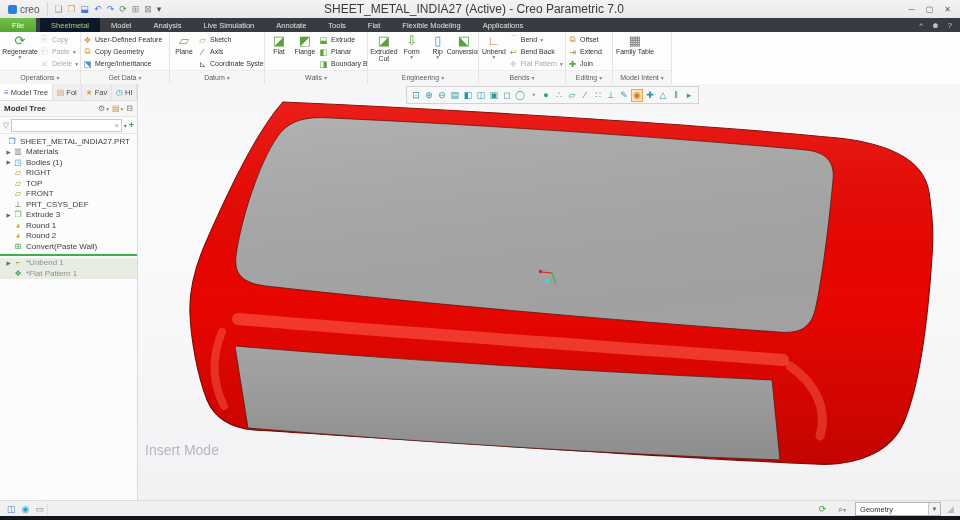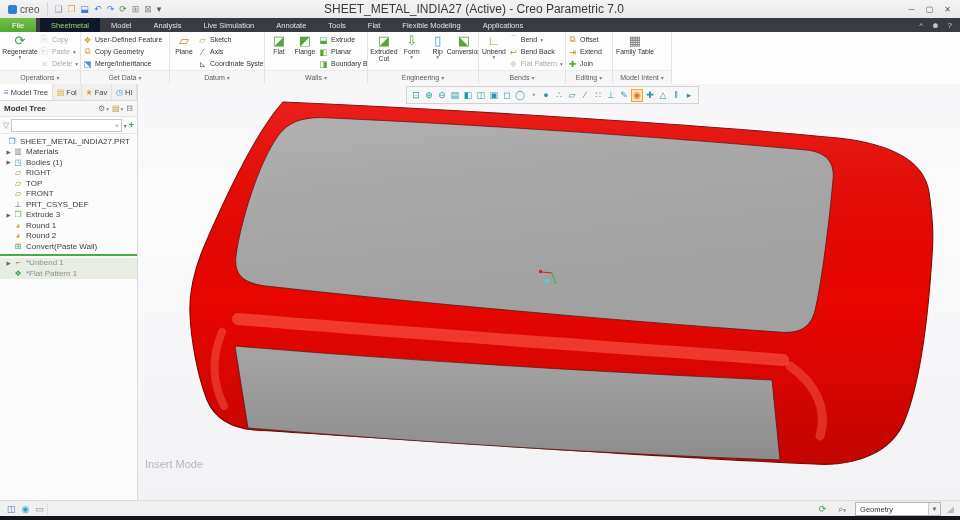--- a/index.html
+++ b/index.html
@@ -72,21 +72,21 @@
   .trow.hl{background:#e7ede3;color:#8b9090;}
   .tsep{height:2px;background:#41ae4b;margin:2px 0;}
 
   
   #viewport{position:relative;flex:1;background:linear-gradient(#f6f6f8, #fbfbfc 30%, #f2f2f5);overflow:hidden;}
   #gtoolbar{position:absolute;left:268px;top:2px;height:16px;background:#f7f7f7;border:1px solid #d2d2d2;
             display:flex;align-items:center;padding:0 3px;gap:1px;}
   #gtoolbar .gic{width:12px;height:13px;display:inline-flex;align-items:center;justify-content:center;
                  font-size:9px;color:#2e96aa;}
   #gtoolbar .gic.on{background:#fde3b8;border:1px solid #eda93f;box-sizing:border-box;}
-  #insert-mode{position:absolute;left:7px;top:358px;font-size:11px;color:#b2b7c0;margin-top:16px;}
+  #insert-mode{position:absolute;left:7px;top:358px;font-size:14px;color:#b2b7c0;}
   #model-svg{position:absolute;left:0;top:0;width:820px;height:414px;}
 
   
   #statusbar{position:absolute;left:0;top:500px;width:960px;height:16px;background:#f1f0f1;border-top:1px solid #dcdcdc;
              display:flex;align-items:center;font-size:8px;color:#444;}
   #statusbar .sic{font-size:9px;margin:0 3px;}
   #sb-left{display:flex;align-items:center;padding-left:4px;border-right:1px solid #ddd;height:12px;}
   #sb-right{margin-left:auto;display:flex;align-items:center;gap:6px;padding-right:6px;}
   #sb-combo{display:flex;align-items:center;width:84px;height:12px;background:#fff;border:1px solid #b5b5b5;}
   #sb-combo .val{flex:1;font-size:7.5px;padding-left:4px;color:#333;}

